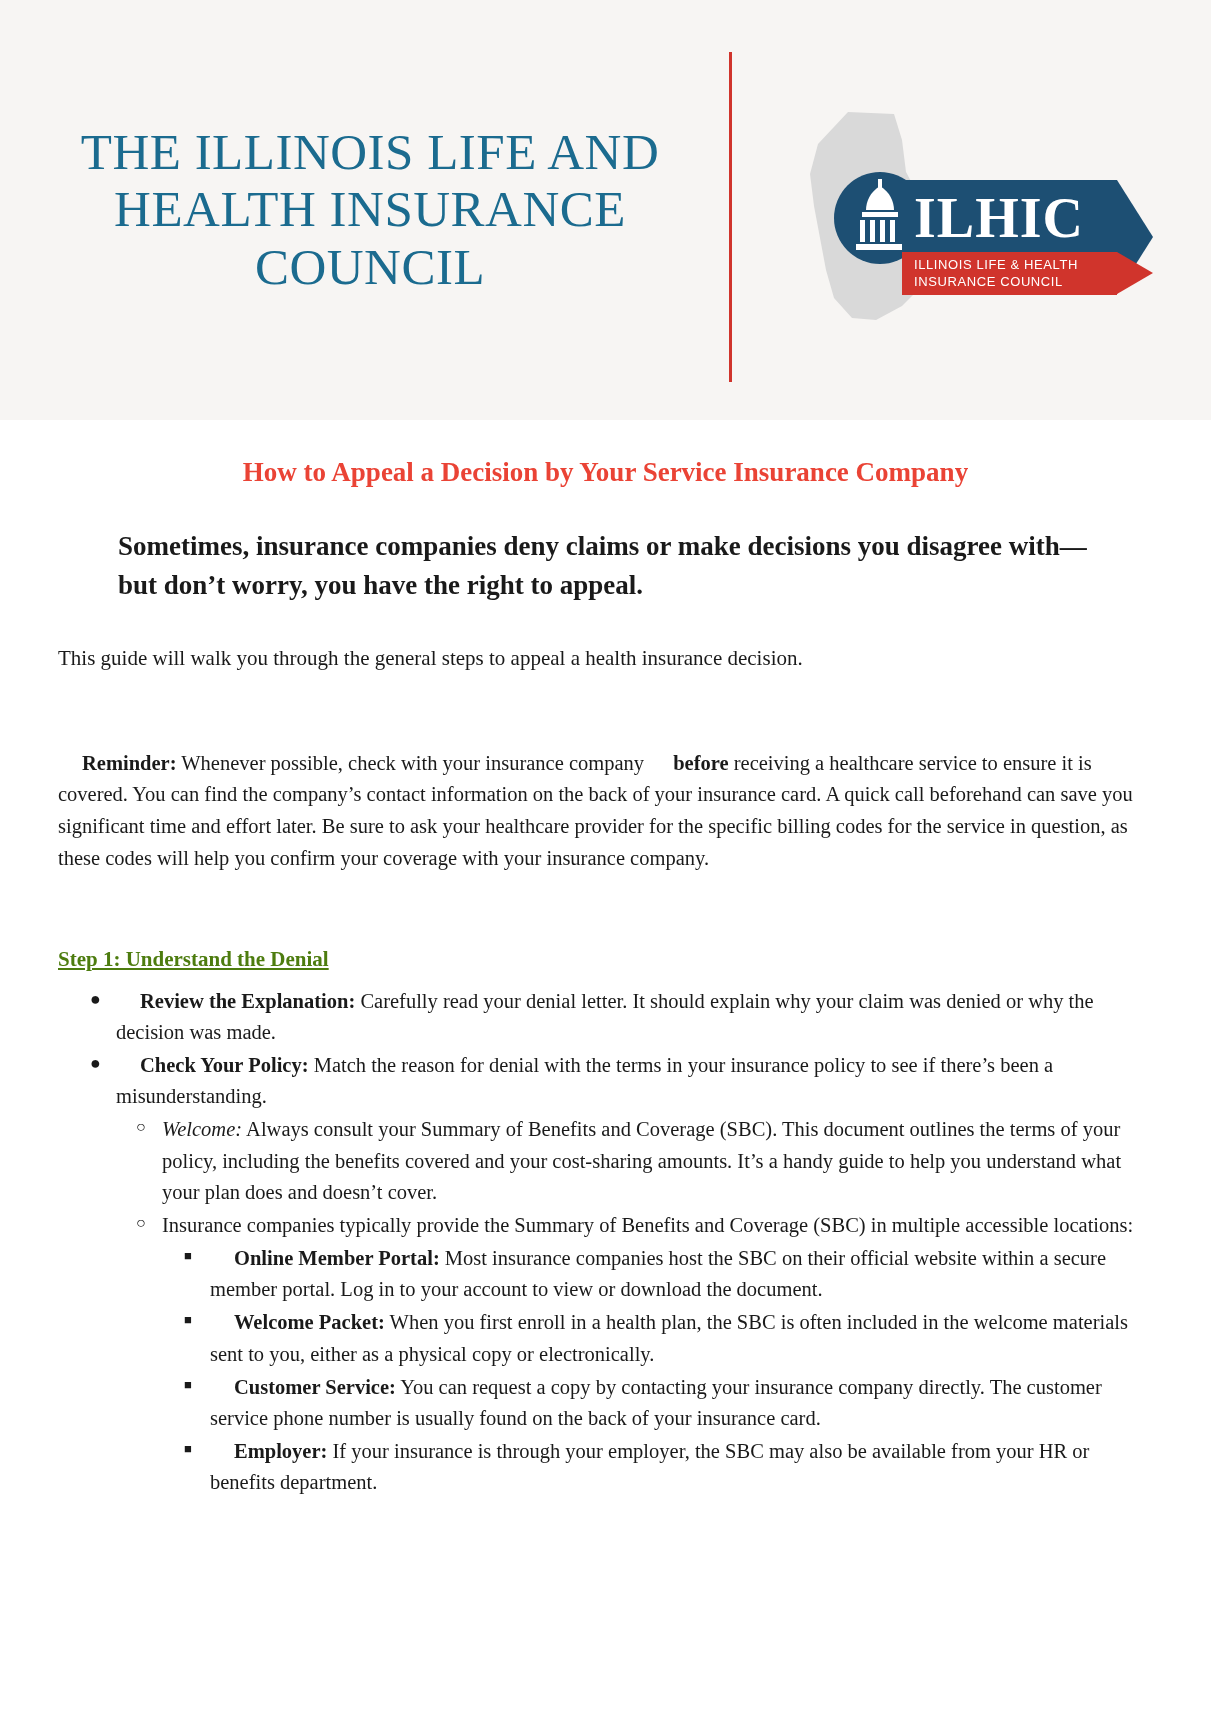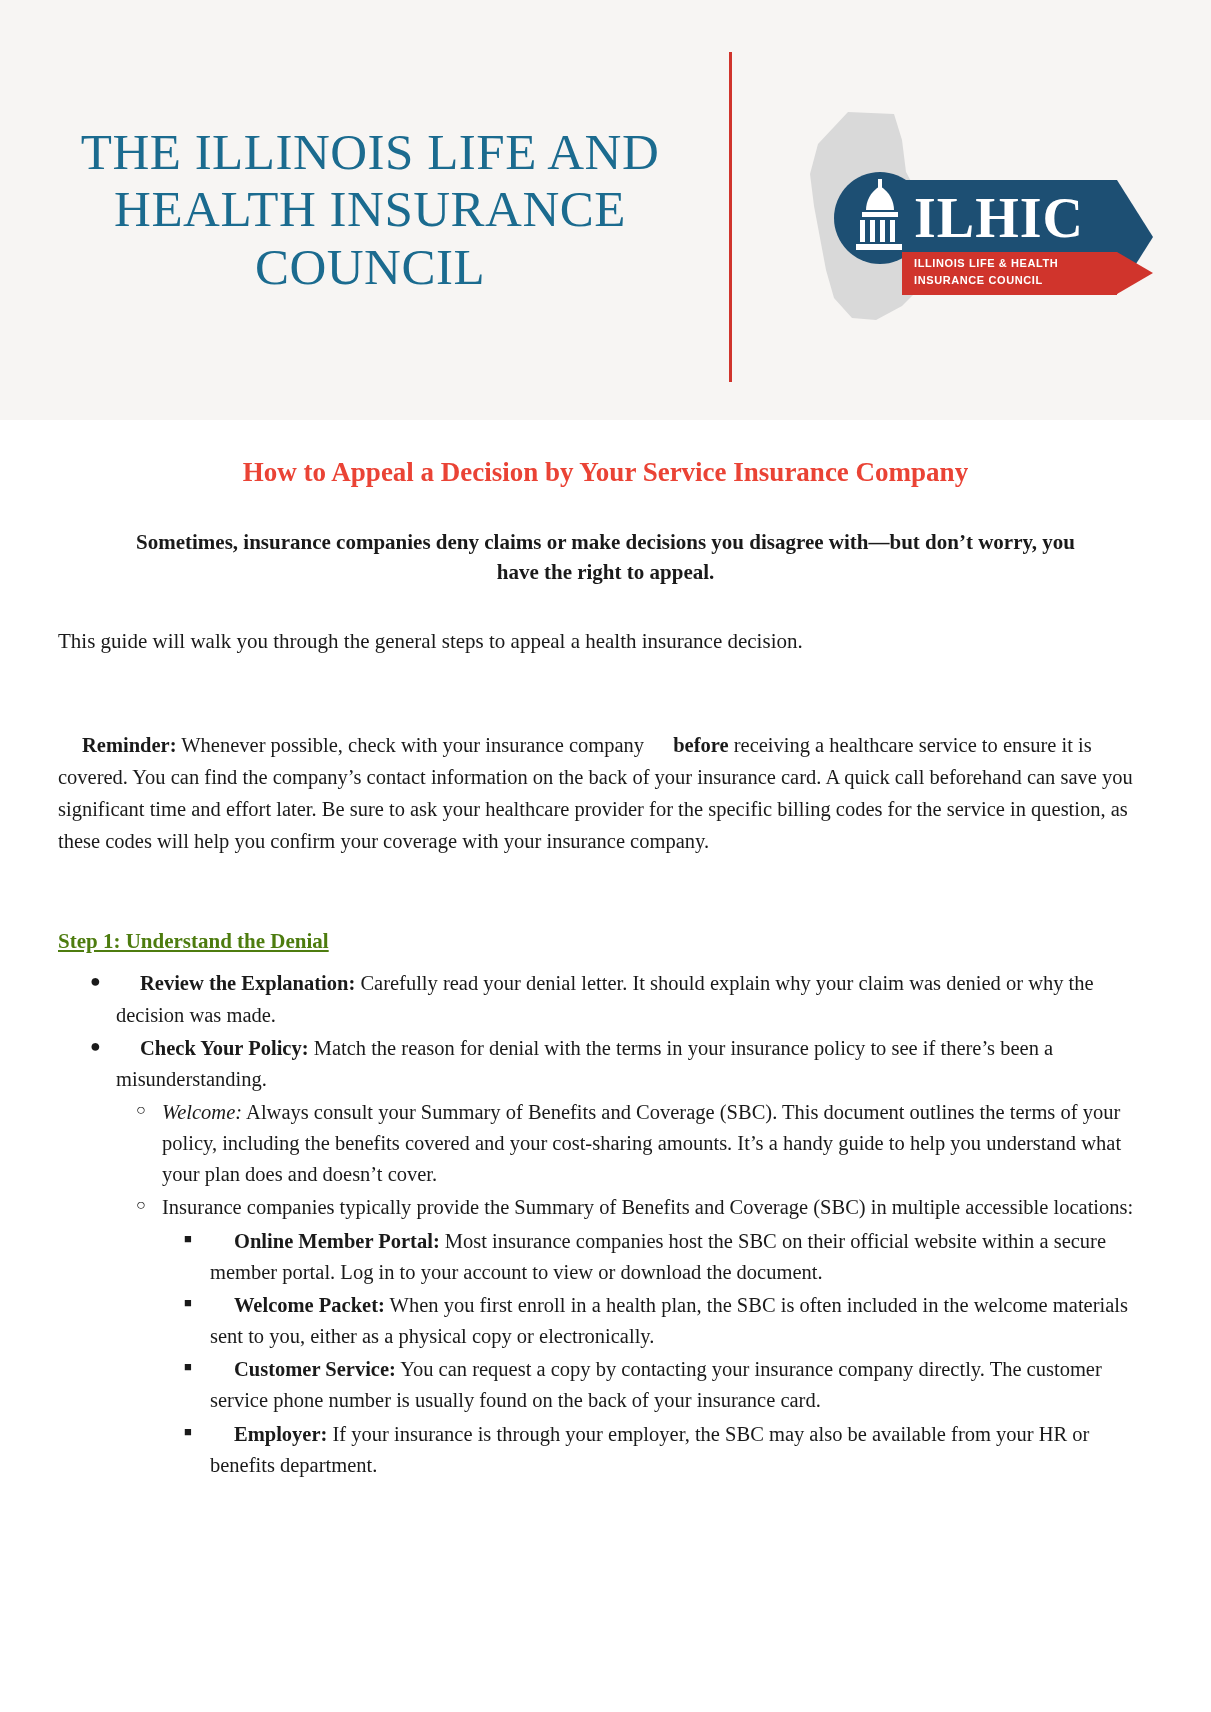--- a/index.html
+++ b/index.html
@@ -120,22 +120,22 @@
     font-weight: bold;
     font-size: 56px;
     color: #ffffff;
     letter-spacing: 1px;
     line-height: 64px;
   }
   .badge-sub1, .badge-sub2 {
     position: absolute;
     left: 12px;
     font-family: "Liberation Sans", sans-serif;
-    font-weight: bold;
-    font-size: 11px;
+    font-weight: normal;
+    font-size: 13px;
     color: #ffffff;
     letter-spacing: 0.6px;
   }
   .badge-sub1 { top: 77px; }
   .badge-sub2 { top: 94px; }
 
   
   .content {
     padding: 0 58px;
     box-sizing: border-box;
@@ -143,23 +143,23 @@
   }
   h1.doc-title {
     color: #ea4335;
     font-size: 27px;
     font-weight: bold;
     text-align: center;
     margin: 37px 0 0 0;
     font-family: "Liberation Serif", serif;
   }
   .lede {
-    font-size: 21px;
+    font-size: 27px;
     font-weight: bold;
-    text-align: center;
+    text-align: left;
     margin: 39px 60px 0 60px;
     line-height: 1.45;
   }
   .intro {
     font-size: 21px;
     margin: 38px 0 0 0;
     line-height: 1.45;
   }
   .reminder {
     font-size: 20.5px;

